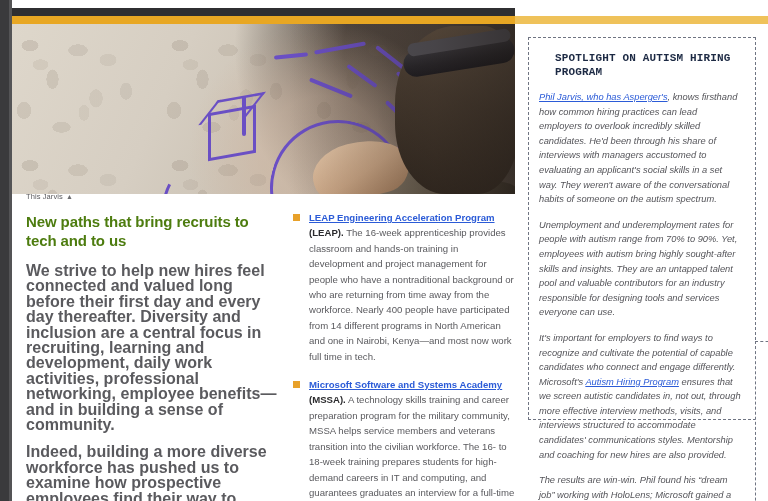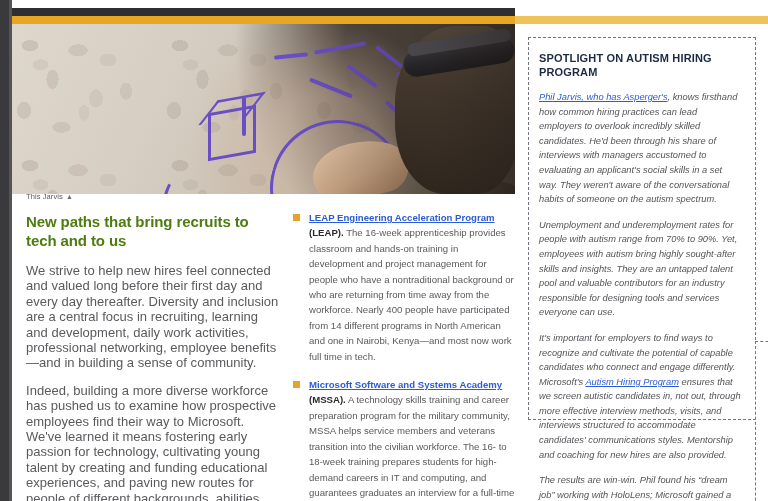--- a/index.html
+++ b/index.html
@@ -89,38 +89,39 @@
   
   .col{position:absolute;}
   .col-left{left:26px;top:212px;width:253px;}
   .col-mid{left:293px;top:210px;width:222px;}
 
   h1.headline{
     margin:0 0 13px 0;font-size:15px;line-height:19px;font-weight:700;color:#4d7c0f;
     letter-spacing:-.1px;
   }
   p.body{
-    margin:0 0 12px 0;font-size:13px;line-height:15.4px;color:#5a5a5e;letter-spacing:.02px;
+    margin:0 0 12px 0;font-size:16px;line-height:15.4px;color:#5a5a5e;letter-spacing:.02px;font-weight:bold;
   }
 
   .bullet-item{position:relative;padding-left:16px;margin-bottom:13px;}
   .bullet-sq{position:absolute;left:0;top:4px;width:7px;height:7px;background:#e8a12a;}
   .bullet-item p{margin:0;font-size:9.6px;line-height:15.4px;color:#5a5a5e;}
   a.link{color:#2b5bd7;text-decoration:underline;font-weight:700;}
   .strong-dark{color:#2b2b2e;font-weight:700;}
 
   
   .spotlight{
     position:absolute;left:528px;top:37px;width:228px;height:383px;
     border:1.5px dashed #6f7482;box-sizing:border-box;background:#fff;
   }
   .spotlight-inner{padding:13px 14px 0 10px;}
   h2.spot-title{
-    margin:0 0 11px 0;font-size:11px;line-height:14px;font-weight:700;color:#1d2a44;
+    margin:0 0 11px 16px;font-size:11px;line-height:14px;font-weight:700;color:#1d2a44;
     letter-spacing:.15px;
+    font-family:Liberation Mono, monospace;
   }
   .spotlight p{margin:0 0 11px 0;font-size:9.3px;line-height:14.6px;color:#55555a;font-style:italic;}
 
   
   .spotlight-2{
     position:absolute;left:755px;top:341px;width:40px;height:200px;
     border:1.5px dashed #6f7482;box-sizing:border-box;background:#fff;
   }
 </style>
 </head>

